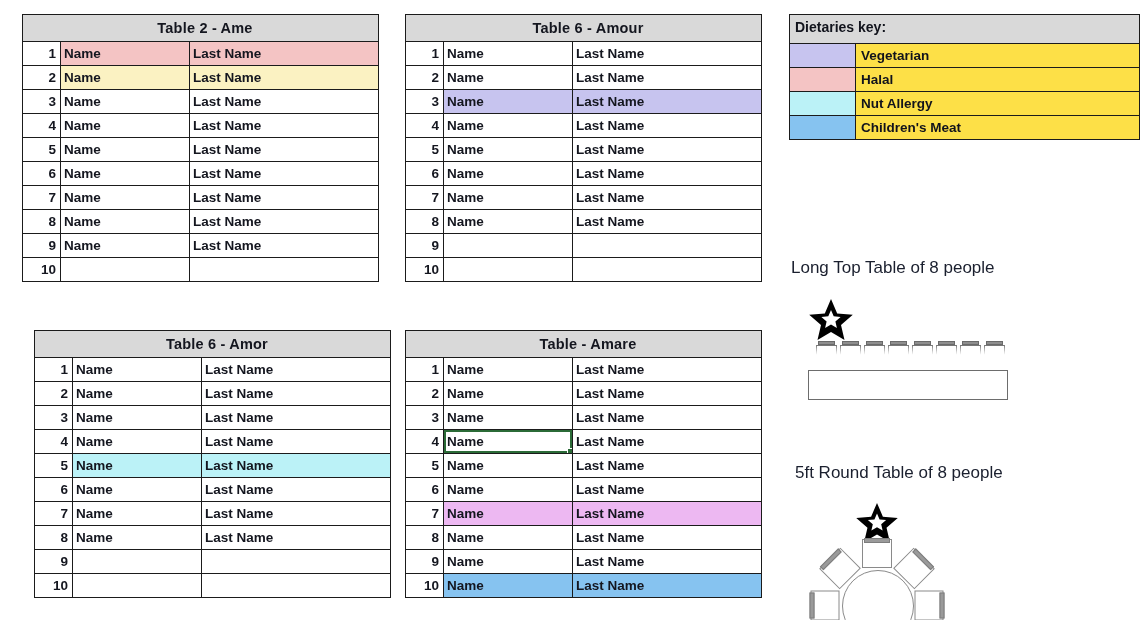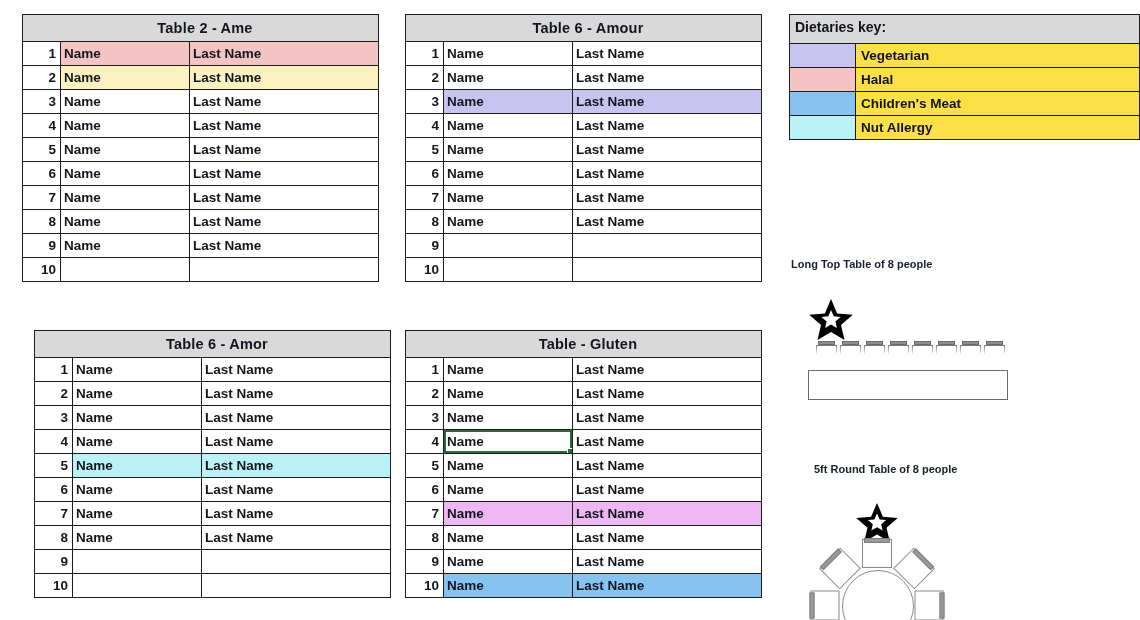--- a/index.html
+++ b/index.html
@@ -95,22 +95,22 @@
     font-weight: 600;
     padding: 0 0 0 5px;
     background: #fde047;
   }
   .key-swatch { width: 65px; padding: 0 !important; }
   .key-label  { width: 278px; }
 
   
   .diagram-caption {
     position: absolute;
-    font-size: 11px;
-    font-weight: 700;
+    font-size: 17px;
+    font-weight: 400;
     color: #1a1f2e;
     white-space: nowrap;
   }
 
   
   .star-wrap { position: absolute; }
   .long-table-top {
     position: absolute;
     border: 1.5px solid #6d6d6d;
     background: #ffffff;
@@ -348,21 +348,21 @@
         <td class="col-num">10</td>
         <td class="col-first "></td>
         <td class="col-last "></td>
       </tr>
     </tbody>
 </table>
 
 <table class="guest-table" id="tbl-3" style="left:405px; top:330px;">
   <thead>
     <tr>
-      <th colspan="3">Table - Gluten</th>
+      <th colspan="3">Table - Amare</th>
     </tr>
   </thead>
   <tbody>
       <tr>
         <td class="col-num">1</td>
         <td class="col-first ">Name</td>
         <td class="col-last ">Last Name</td>
       </tr>
       <tr>
         <td class="col-num">2</td>
@@ -421,26 +421,26 @@
   <tbody id="key-body">
       <tr>
         <td class="key-swatch" style="background: rgb(199, 196, 239);"></td>
         <td class="key-label">Vegetarian</td>
       </tr>
       <tr>
         <td class="key-swatch" style="background: rgb(244, 196, 196);"></td>
         <td class="key-label">Halal</td>
       </tr>
       <tr>
+        <td class="key-swatch" style="background: rgb(187, 242, 247);"></td>
+        <td class="key-label">Nut Allergy</td>
+      </tr>
+      <tr>
         <td class="key-swatch" style="background: rgb(134, 195, 240);"></td>
         <td class="key-label">Children's Meat</td>
-      </tr>
-      <tr>
-        <td class="key-swatch" style="background: rgb(187, 242, 247);"></td>
-        <td class="key-label">Nut Allergy</td>
       </tr>
     </tbody>
 </table>
 
 <div class="diagram-caption" style="left:791px; top:258px;">Long Top Table of 8 people</div>
 
 <div class="star-wrap" style="left:808px; top:298px;">
   <svg width="46" height="42" viewBox="0 0 46 42" aria-hidden="true">
     <polygon points="23,1 29.2,15.4 44.8,16.7 33,27 36.5,42 23,34 9.5,42 13,27 1.2,16.7 16.8,15.4" fill="#000000"></polygon>
     <polygon points="23,12 25.7,18.3 32.6,18.9 27.4,23.4 28.9,30 23,26.5 17.1,30 18.6,23.4 13.4,18.9 20.3,18.3" fill="#ffffff"></polygon>
@@ -477,21 +477,21 @@
       <div class="seat"></div>
     </div>
     <div class="chair">
       <div class="back"></div>
       <div class="seat"></div>
     </div>
   </div>
 
 <div class="long-table-top" style="left:808px; top:370px; width:198px; height:28px;"></div>
 
-<div class="diagram-caption" style="left:814px; top:463px;">5ft Round Table of 8 people</div>
+<div class="diagram-caption" style="left:795px; top:463px;">5ft Round Table of 8 people</div>
 
 <div class="star-wrap" style="left:855px; top:502px;">
   <svg width="44" height="40" viewBox="0 0 46 42" aria-hidden="true">
     <polygon points="23,1 29.2,15.4 44.8,16.7 33,27 36.5,42 23,34 9.5,42 13,27 1.2,16.7 16.8,15.4" fill="#000000"></polygon>
     <polygon points="23,12 25.7,18.3 32.6,18.9 27.4,23.4 28.9,30 23,26.5 17.1,30 18.6,23.4 13.4,18.9 20.3,18.3" fill="#ffffff"></polygon>
   </svg>
 </div>
 
 <div class="round-wrap" id="round-diagram" style="left:812px; top:540px; width:130px; height:130px;">
   <div class="round-table-circle" style="left:30px; top:30px; width:70px; height:70px;"></div>

